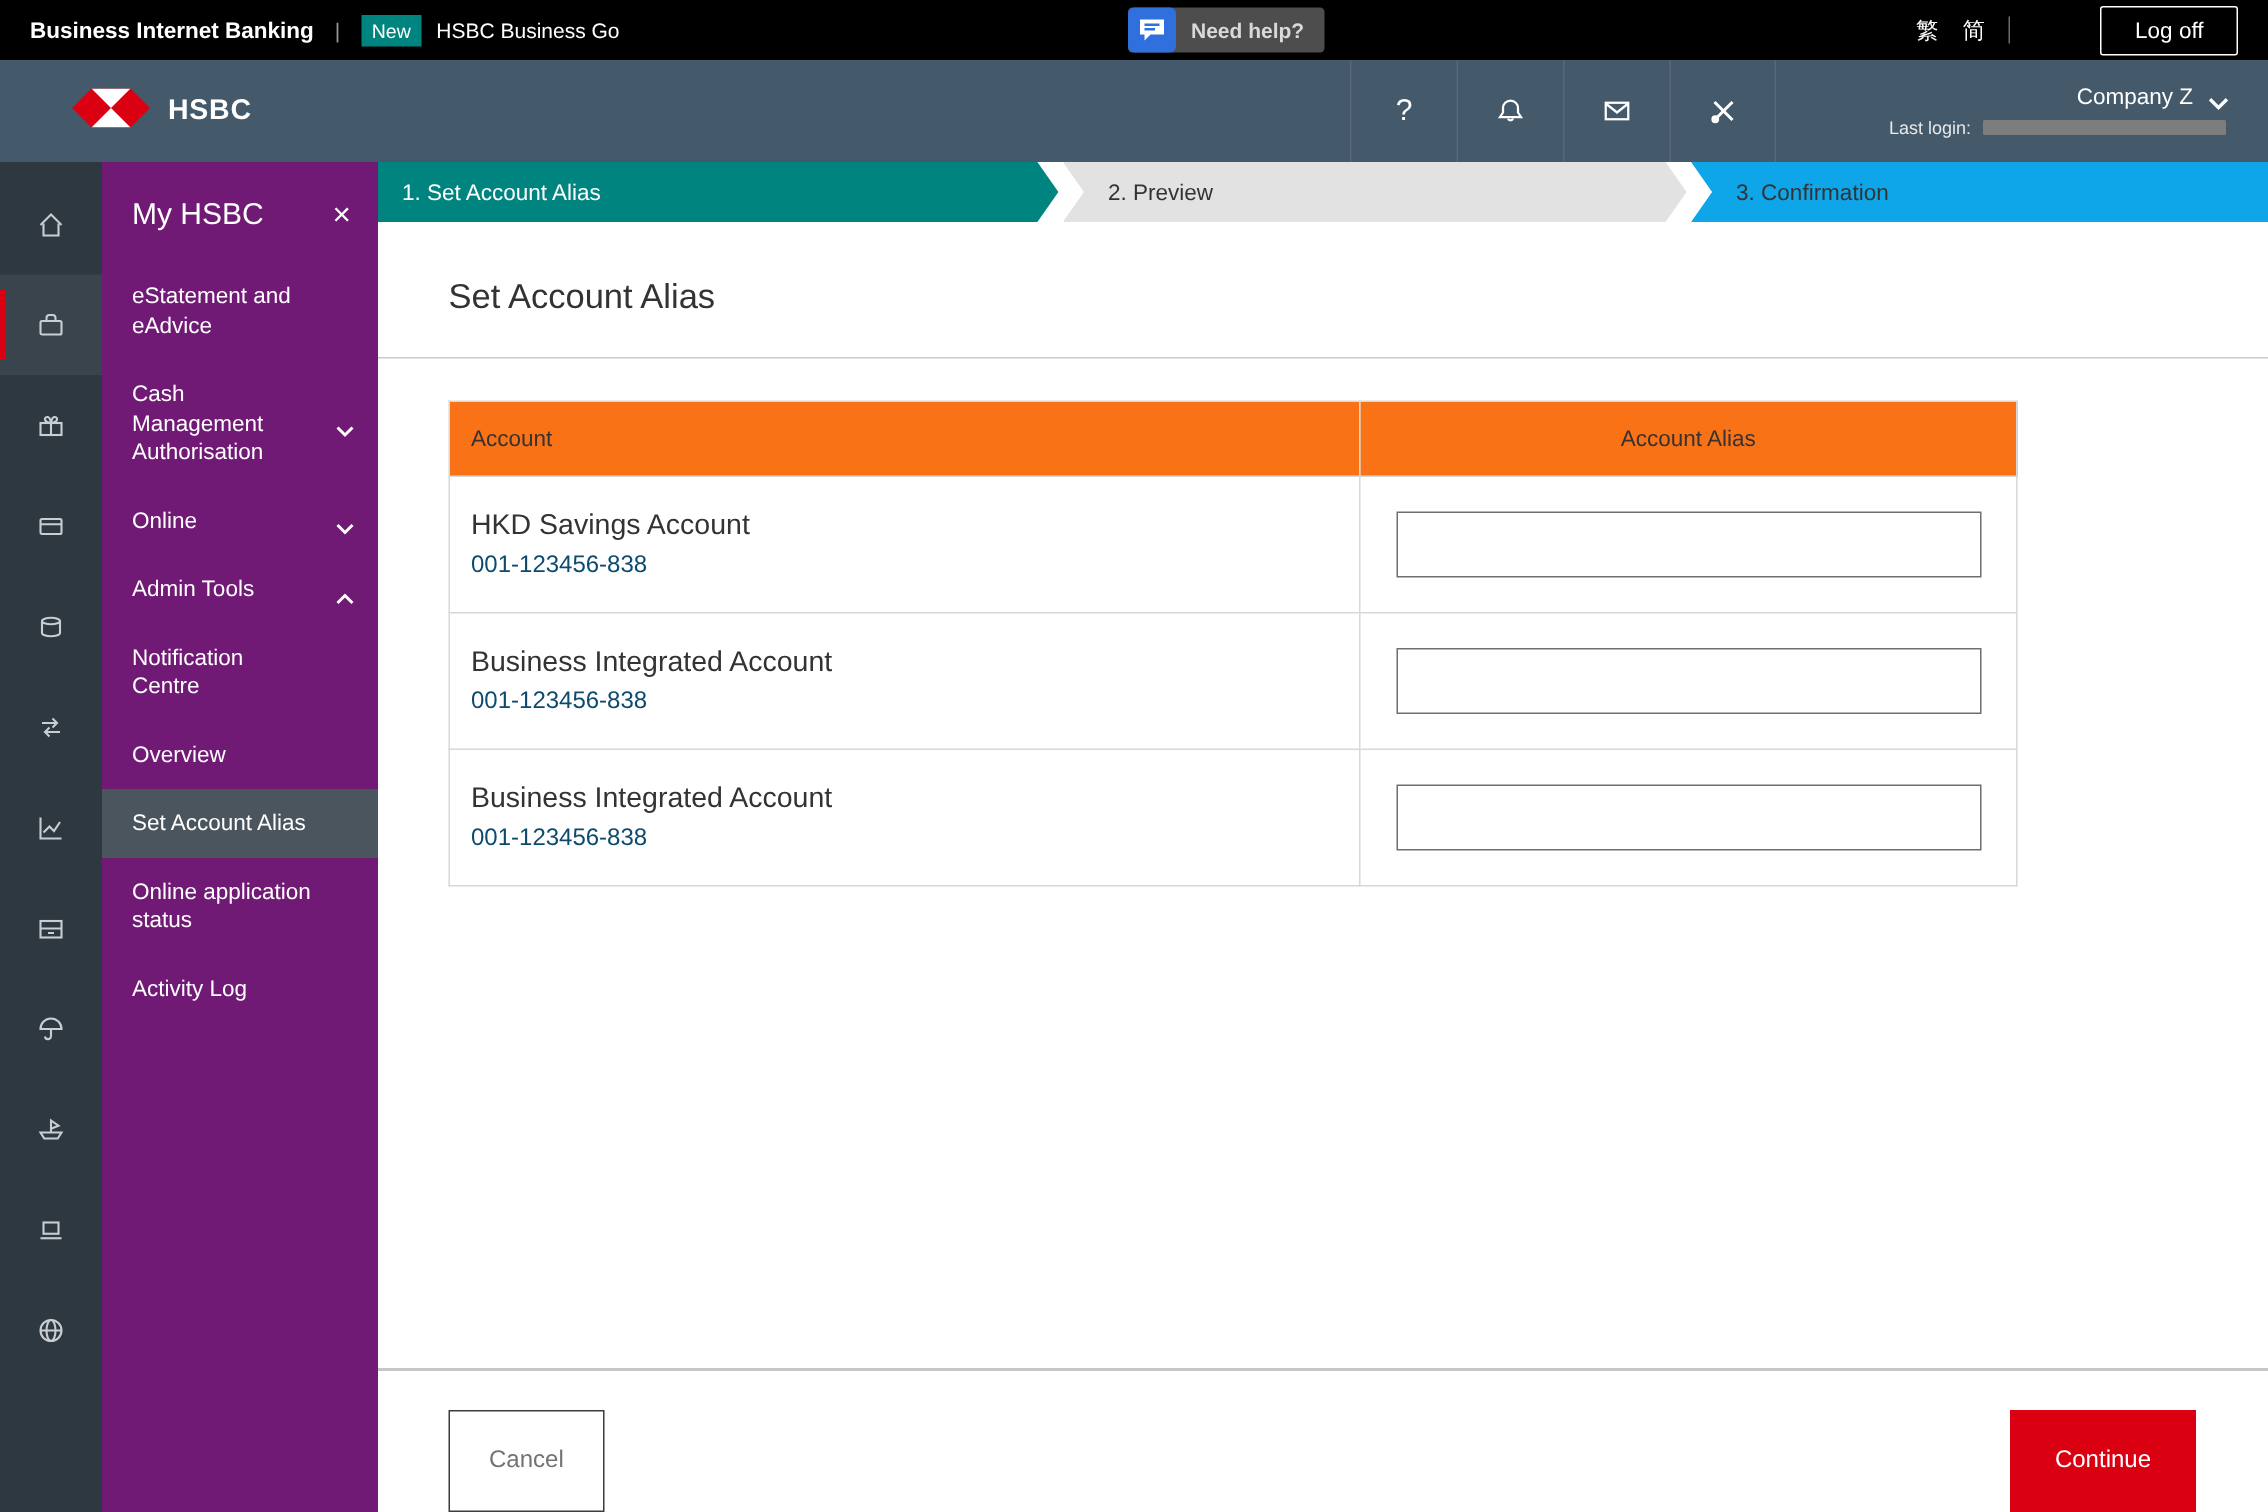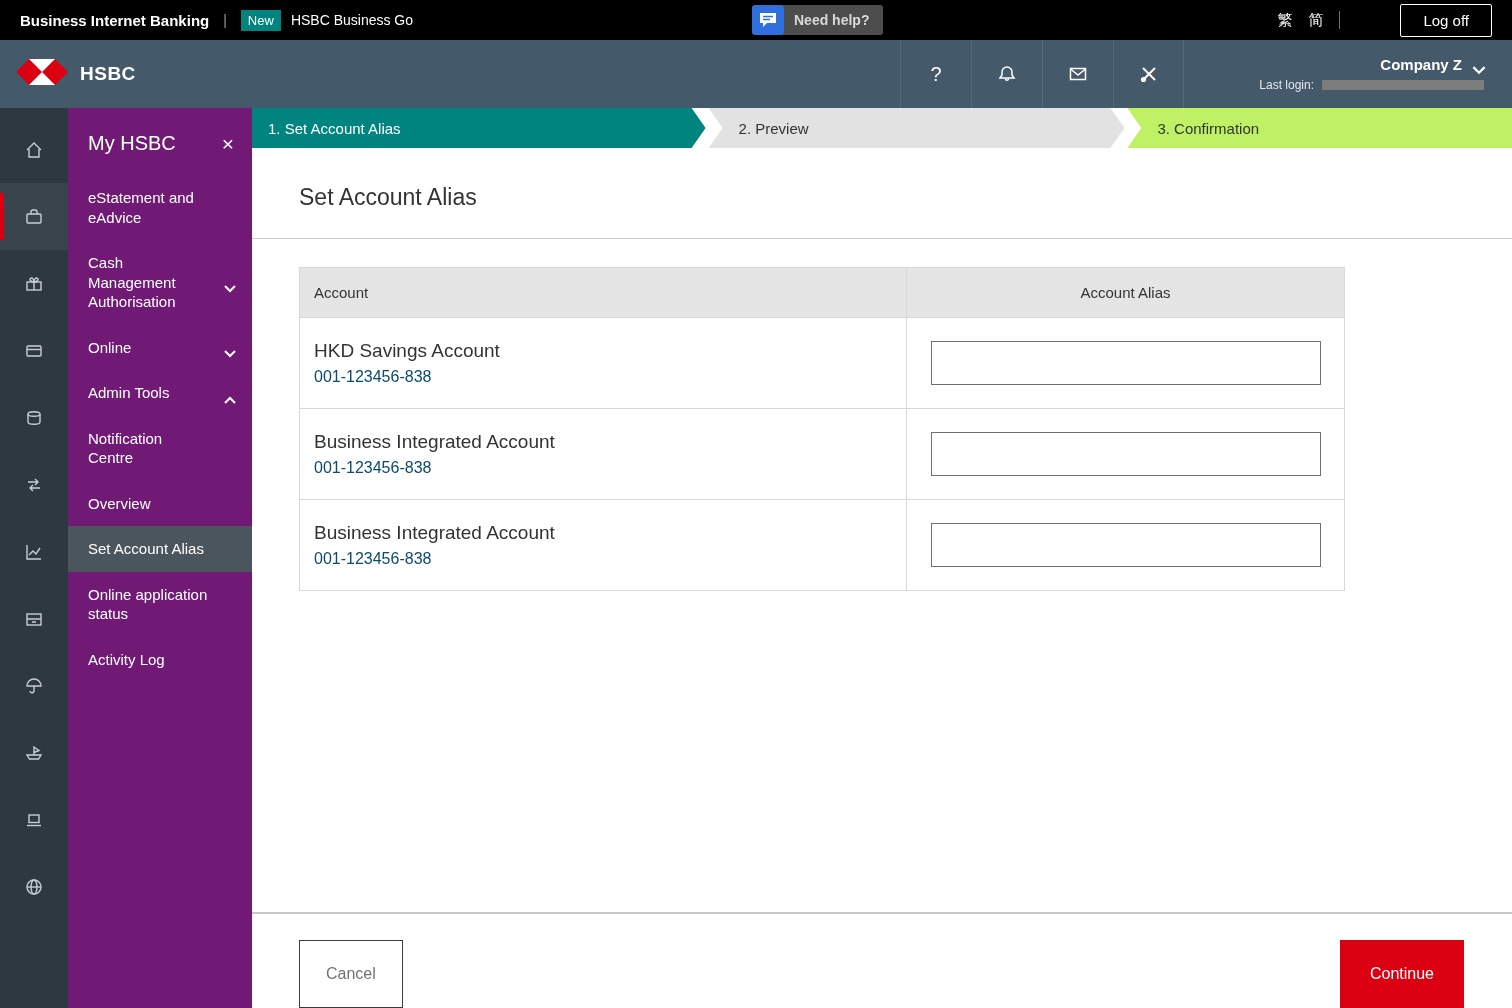--- a/index.html
+++ b/index.html
@@ -15,29 +15,29 @@
   .help-group { position:absolute; left:752px; top:5px; height:30px; display:flex; align-items:center; background:#4d4d4d; border-radius:3px; padding-right:14px; }
   .chat-icon { width:32px; height:30px; background:#2f6fde; border-radius:4px; display:flex; align-items:center; justify-content:center; margin-right:10px; }
   .help-label { font-size:14px; color:#d9d9d9;font-weight:bold; }
   .topbar-right { margin-left:auto; display:flex; align-items:center; gap:16px; }
   .lang { font-size:15px; cursor:pointer; }
   .topbar-div { width:1px; height:18px; background:#6b6b6b; }
   .logoff-btn { background:transparent; border:1.5px solid #fff; color:#fff; font-size:15px; padding:7px 22px; border-radius:2px; font-family:inherit; cursor:pointer;margin-left:44px; }
 
   
   .header { height:68px; background:#44596a; display:flex; align-items:stretch; color:#fff; }
-  .brand { display:flex; align-items:center; padding-left:16px; gap:12px; flex:1; }
+  .brand { display:flex; align-items:center; padding-left:48px; gap:12px; flex:1; }
   .brand-name { font-size:19px; font-weight:bold; letter-spacing:.5px; }
   .hdr-icons { display:flex; align-items:stretch; }
   .hdr-icon-cell { width:71px; display:flex; align-items:center; justify-content:center; border-left:1px solid #56687a; cursor:pointer; }
   .hdr-icon-cell:last-child { border-right:1px solid #56687a; }
   .q-icon { font-size:20px; color:#fff; }
   .company-block { width:328px; display:flex; flex-direction:column; justify-content:center; align-items:flex-end; padding-right:28px; gap:5px; }
   .company-row { display:flex; align-items:center; gap:10px; cursor:pointer; }
-  .company-name { font-size:15px; font-weight:bold; }
+  .company-name { font-size:15px; font-weight:normal; }
   .lastlogin-row { display:flex; align-items:center; gap:8px; }
   .lastlogin-label { font-size:12px; color:#e8e8e8; }
   .redacted-bar { width:162px; height:10px; background:#7d7d7d; border-radius:1px; }
 
   
   .main { display:flex; height:900px; }
   .rail { width:68px; background:#2e3840; display:flex; flex-direction:column; padding-top:8px; }
   .rail-item { height:67px; display:flex; align-items:center; justify-content:center; position:relative; cursor:pointer; }
   .rail-item.active { background:#3a444c; }
   .rail-item.active::before { content:""; position:absolute; left:0; top:10px; bottom:10px; width:4px; background:#db0011; }
@@ -56,31 +56,31 @@
 
   .content { flex:1; display:flex; flex-direction:column; background:#fff; }
 
   
   .steps { height:40px; display:flex; gap:3px; background:#fff; }
   .step { display:flex; align-items:center; font-size:15px; padding-left:16px; }
   .step1 { width:36%; background:#00847f; color:#fff;
            clip-path:polygon(0 0, calc(100% - 14px) 0, 100% 50%, calc(100% - 14px) 100%, 0 100%); }
   .step2 { width:33%; background:#e2e2e2; color:#333; padding-left:30px;
            clip-path:polygon(0 0, calc(100% - 14px) 0, 100% 50%, calc(100% - 14px) 100%, 0 100%, 14px 50%); }
-  .step3 { flex:1; background:#bef264; color:#333; padding-left:30px;
+  .step3 { flex:1; background:#0ea5e9; color:#333; padding-left:30px;
            clip-path:polygon(0 0, 100% 0, 100% 100%, 0 100%, 14px 50%); }
 
   
   .title-block { padding:36px 0 27px 47px; border-bottom:1px solid #cbcbcb; }
   .page-title { font-size:23px; font-weight:400; color:#333; }
 
   .table-wrap { margin:28px 0 0 47px; width:1046px; }
   table.alias { width:100%; border-collapse:collapse; }
   table.alias th, table.alias td { border:1px solid #d8d8d6; }
-  table.alias th { background:#e5e5e5; height:50px; font-size:15px; font-weight:400; color:#333; }
+  table.alias th { background:#f97316; height:50px; font-size:15px; font-weight:400; color:#333; }
   th.acct-h { text-align:left; padding-left:14px; width:607px; }
   th.alias-h { text-align:center; }
   td.acct-cell { padding:22px 14px; }
   .acct-name { font-size:19px; color:#333; margin-bottom:6px; }
   .acct-num { font-size:16px; color:#0c4a6e; }
   td.alias-cell { text-align:center; }
   .alias-input { width:390px; height:44px; border:1px solid #6f6f6f; background:#fff; font-size:16px; padding:0 10px; font-family:inherit; }
 
   .spacer { flex:1; }
 

